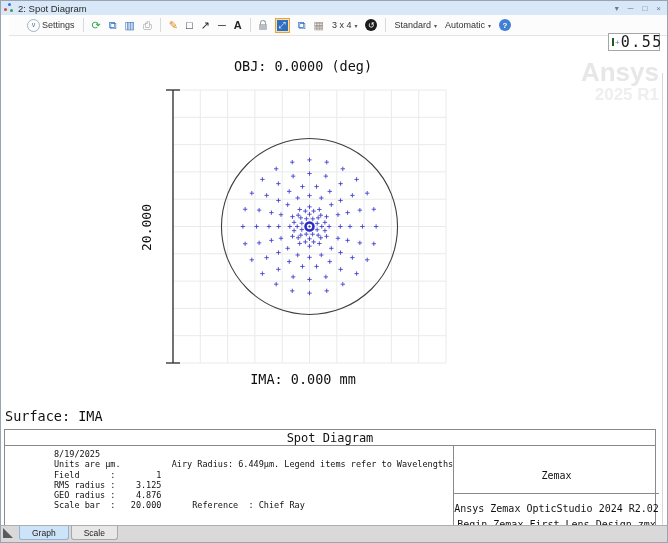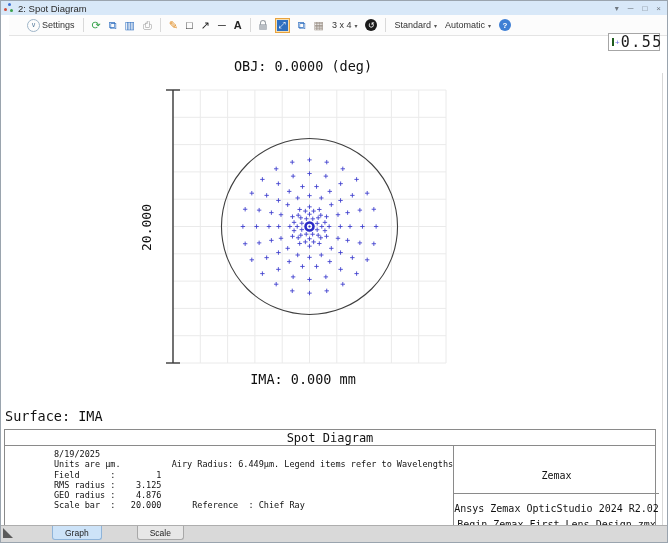--- a/index.html
+++ b/index.html
@@ -65,21 +65,21 @@
              justify-content:center;font-size:12px;}
   .it-body{display:flex;height:82px;}
   .it-left{width:433px;border-right:1px solid #8a8a8a;padding:3px 0 0 4px;box-sizing:border-box;margin-left:45px;}
   .it-left div{font-size:8.5px;line-height:10.3px;white-space:pre;}
   .it-right{flex:1;display:flex;flex-direction:column;}
   .it-rtop{height:48px;border-bottom:1px solid #8a8a8a;text-align:center;padding-top:2px;box-sizing:border-box;}
   .it-rbot{flex:1;text-align:center;padding-top:3px;box-sizing:border-box;}
   .it-right div{font-size:10px;line-height:11px;white-space:pre;}
   
   .tabbar{position:absolute;left:0;bottom:0;width:100%;height:16px;background:#d9d9d9;
-          border-top:1px solid #aeaeae;display:flex;align-items:flex-start;gap:33px;}
+          border-top:1px solid #aeaeae;display:flex;align-items:flex-start;}
   .corner-tri{width:0;height:0;border-bottom:10px solid #5a5a5a;border-right:10px solid transparent;
               margin:2px 6px 0 2px;}
   .tab{height:13px;padding:0 12px;display:flex;align-items:center;font-size:8.5px;color:#222;
        border:1px solid #a8a8a8;border-top:none;background:#e7e7e7;margin-right:2px;
        border-radius:0 0 3px 3px;}
   .tab.active{background:#cde3f8;border-color:#8fb4d9;}
   .edgeline{position:absolute;right:4px;top:36px;width:1px;height:455px;background:#d8d8d8;}
 </style>
 </head>
 <body>
@@ -168,20 +168,24 @@
 </div>
 
 <div class="content">
 
   <div class="readout">
     <span class="chip"></span>
     <span class="plus">+</span>
     <span class="val">0.55</span>
   </div>
 
+  <div class="watermark">
+    <div class="w1">Ansys</div>
+    <div class="w2">2025 R1</div>
+  </div>
 
   <div class="plot-title">OBJ: 0.0000 (deg)</div>
   <svg id="spot-svg" width="290" height="277">
       <line x1="15" y1="2" x2="15" y2="275" stroke="#eaeaea" stroke-width="1"></line>
       <line x1="15" y1="2" x2="288" y2="2" stroke="#eaeaea" stroke-width="1"></line>
       <line x1="42.3" y1="2" x2="42.3" y2="275" stroke="#eaeaea" stroke-width="1"></line>
       <line x1="15" y1="29.3" x2="288" y2="29.3" stroke="#eaeaea" stroke-width="1"></line>
       <line x1="69.6" y1="2" x2="69.6" y2="275" stroke="#eaeaea" stroke-width="1"></line>
       <line x1="15" y1="56.6" x2="288" y2="56.6" stroke="#eaeaea" stroke-width="1"></line>
       <line x1="96.9" y1="2" x2="96.9" y2="275" stroke="#eaeaea" stroke-width="1"></line>

